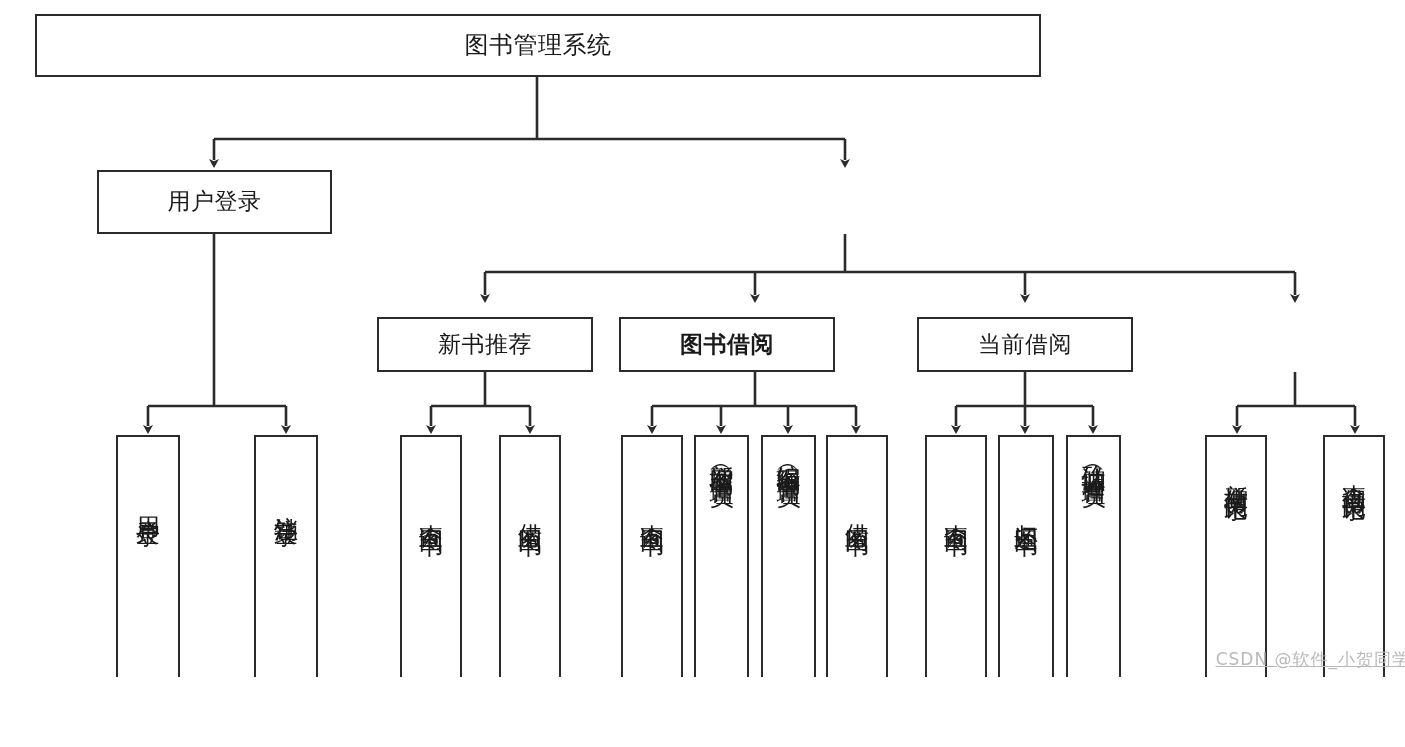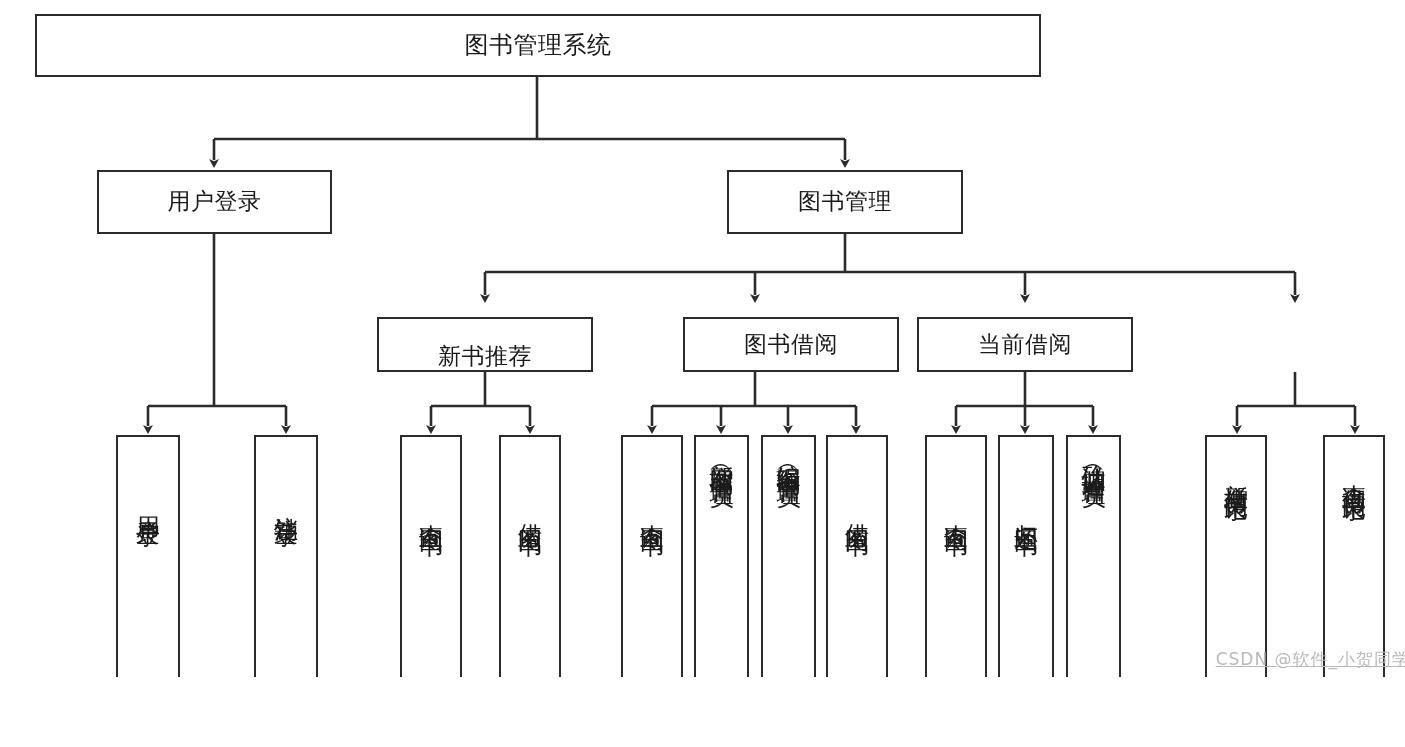--- a/index.html
+++ b/index.html
@@ -126,28 +126,25 @@
     </g>
   </svg>
 
   <div class="node horiz root" style="left:20px; top:14px; width:1006px; height:63px;">
     <span class="label">图书管理系统</span>
   </div>
 
   <div class="node horiz" style="left:82px; top:170px; width:235px; height:64px;">
     <span class="label">用户登录</span>
   </div>
-  <div class="node horiz" style="left:712px; top:170px; width:236px; height:64px;">
-    <span class="label">图书管理</span>
-  </div>
 
-  <div class="node horiz" style="left:362px; top:317px; width:216px; height:55px;align-items:flex-end;">
+  <div class="node horiz" style="left:362px; top:317px; width:216px; height:55px;">
     <span class="label">新书推荐</span>
   </div>
-  <div class="node horiz" style="left:668px; top:317px; width:216px; height:55px;">
+  <div class="node horiz" style="left:604px; top:317px; width:216px; height:55px;font-weight:bold;">
     <span class="label">图书借阅</span>
   </div>
   <div class="node horiz" style="left:902px; top:317px; width:216px; height:55px;">
     <span class="label">当前借阅</span>
   </div>
 
   <div class="node vert" style="left:101px; top:435px; width:64px; height:298px; padding-top:60px;">
     <span class="label">用户登录</span>
   </div>
   <div class="node vert" style="left:239px; top:435px; width:64px; height:298px; padding-top:60px;">

